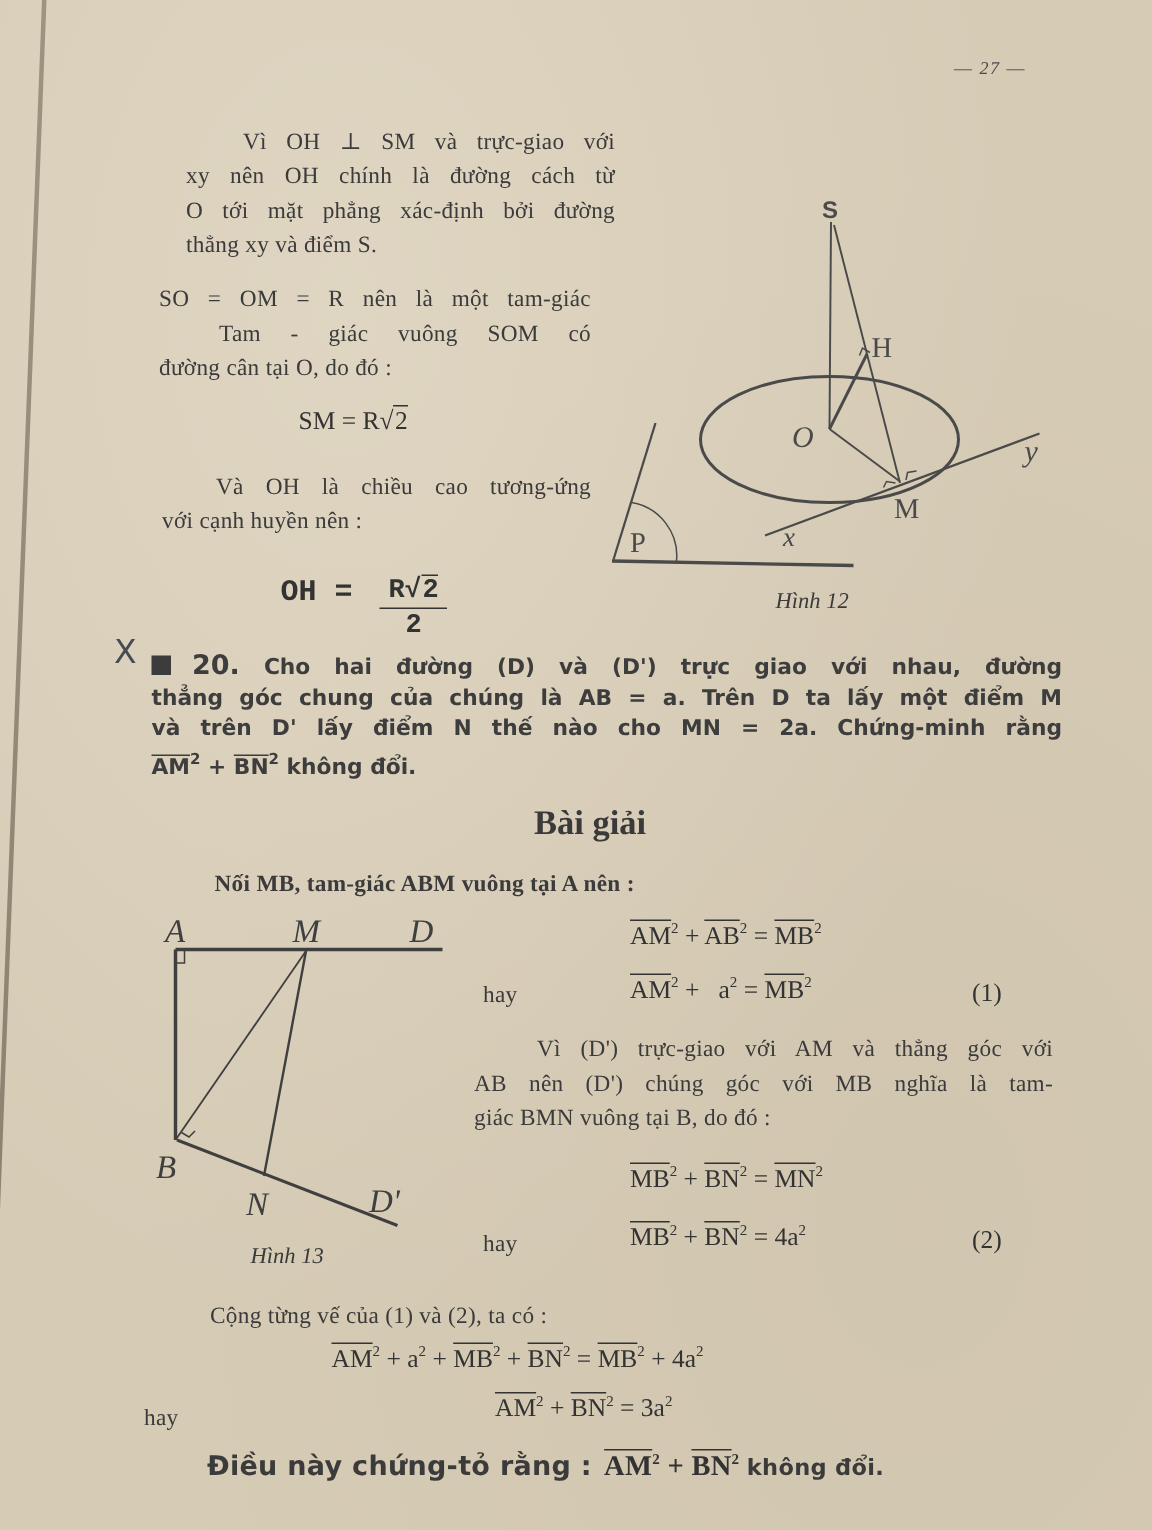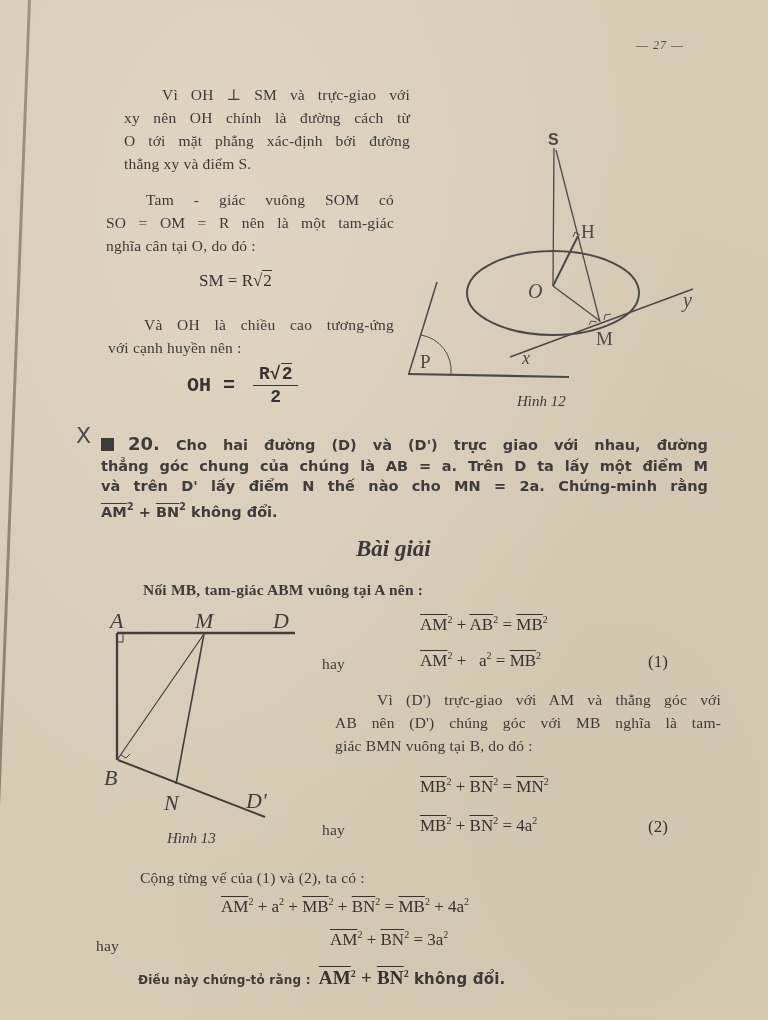--- a/index.html
+++ b/index.html
@@ -17,26 +17,26 @@
   .abs { position:absolute; }
   .txt { font-size:15.5px; line-height:23px; color:#3b3b3b; letter-spacing:0.2px; }
   .just { text-align:justify; text-align-last:justify; }
   .pagenum { left:636px; top:38px; font-size:12px; color:#4a4a4a; letter-spacing:1px; }
   .pagenum .n { font-style:italic; }
   .eq { font-size:17px; color:#333; }
   .eqb { font-size:20px; font-weight:bold; color:#333; }
   .ol { text-decoration:overline; }
   sup { font-size:10px; vertical-align:7px; }
   .frac { display:inline-block; vertical-align:middle; text-align:center; margin-left:6px; }
-  .frac .num { display:block; border-bottom:1.5px solid #333; padding:0 6px 1px; }
+  .frac .num { display:block; border-bottom:1.5px solid #333; padding:0 6px 1px;margin-top:20px; }
   .frac .den { display:block; padding-top:1px; }
   .sqrt { border-top:1.3px solid #333; padding-left:1px; }
   .exercise { font-family:"DejaVu Sans", sans-serif; font-size:14.5px; line-height:20.5px; font-weight:bold; color:#3d3d3d; }
   .exnum { font-size:18px; font-weight:bold; }
-  .heading { font-style:italic; font-weight:bold; font-size:23px; color:#3a3a3a; }
+  .heading { font-weight:bold; font-size:23px; color:#3a3a3a; }
   .caption { font-style:italic; font-size:15px; color:#3a3a3a; }
   .hand { font-family:"DejaVu Sans", sans-serif; color:#4a4a55; font-size:22px; }
   .sqbullet { display:inline-block; width:13px; height:13px; background:#3c3c3c; vertical-align:-1px; margin-right:14px; }
   .conclusion { font-weight:bold; }
 </style>
 </head>
 <body>
 
 <div class="spine"></div>
 
@@ -47,23 +47,23 @@
 </div>
 
 <div class="abs txt" style="left:108px; top:83px; width:286px;margin-left:16px;">
   <div class="just" style="padding-left:38px;">Vì OH ⊥ SM và trực-giao với</div>
   <div class="just">xy nên OH chính là đường cách từ</div>
   <div class="just">O tới mặt phẳng xác-định bởi đường</div>
   <div>thẳng xy và điểm S.</div>
 </div>
 
 <div class="abs txt" style="left:106px; top:188px; width:288px;">
+  <div class="just">SO = OM = R nên là một tam-giác</div>
   <div class="just" style="padding-left:40px;">Tam - giác vuông SOM có</div>
-  <div class="just">SO = OM = R nên là một tam-giác</div>
-  <div>nghĩa cân tại O, do đó :</div>
+  <div>đường cân tại O, do đó :</div>
 </div>
 
 <div class="abs eq" style="left:199px; top:271px;">
   <span>SM = R</span><span>√</span><span class="sqrt">2</span>
 </div>
 
 <div class="abs txt" style="left:108px; top:313px; width:286px;">
   <div class="just" style="padding-left:36px;">Và OH là chiều cao tương-ứng</div>
   <div>với cạnh huyền nên :</div>
 </div>
@@ -154,21 +154,21 @@
 </div>
 
 <div class="abs txt" style="left:322px; top:652px;">hay</div>
 <div class="abs eq" style="left:420px; top:650px;">
   <span class="ol">AM</span><sup>2</sup> + &nbsp;
   <span>a</span><sup>2</sup> =
   <span class="ol">MB</span><sup>2</sup>
 </div>
 <div class="abs eq" style="left:648px; top:652px;">(1)</div>
 
-<div class="abs txt" style="left:335px; top:688px; width:386px;">
+<div class="abs txt" style="left:316px; top:688px; width:386px;">
   <div class="just" style="padding-left:42px;">Vì (D') trực-giao với AM và thẳng góc với</div>
   <div class="just">AB nên (D') chúng góc với MB nghĩa là tam-</div>
   <div>giác BMN vuông tại B, do đó :</div>
 </div>
 
 <div class="abs eq" style="left:420px; top:776px;">
   <span class="ol">MB</span><sup>2</sup> +
   <span class="ol">BN</span><sup>2</sup> =
   <span class="ol">MN</span><sup>2</sup>
 </div>
@@ -193,18 +193,18 @@
 </div>
 
 <div class="abs txt" style="left:96px; top:934px;">hay</div>
 <div class="abs eq" style="left:330px; top:929px;">
   <span class="ol">AM</span><sup>2</sup> +
   <span class="ol">BN</span><sup>2</sup> =
   <span>3a</span><sup>2</sup>
 </div>
 
 <div class="abs txt" style="left:138px; top:962px;">
-  <span class="conclusion" style="font-family:'DejaVu Sans',sans-serif; font-size:12px;">Điều này chứng-tỏ rằng :</span>
+  <span class="conclusion" style="font-family:'DejaVu Sans',sans-serif; font-size:18px;">Điều này chứng-tỏ rằng :</span>
   <span class="eqb" style="font-size:19px; margin-left:4px;">
     <span class="ol">AM</span><sup>2</sup> +
     <span class="ol">BN</span><sup>2</sup>
   </span><span class="conclusion" style="font-family:'DejaVu Sans',sans-serif; font-size:15px;"> không đổi.</span>
 </div>
 
 </body></html>

